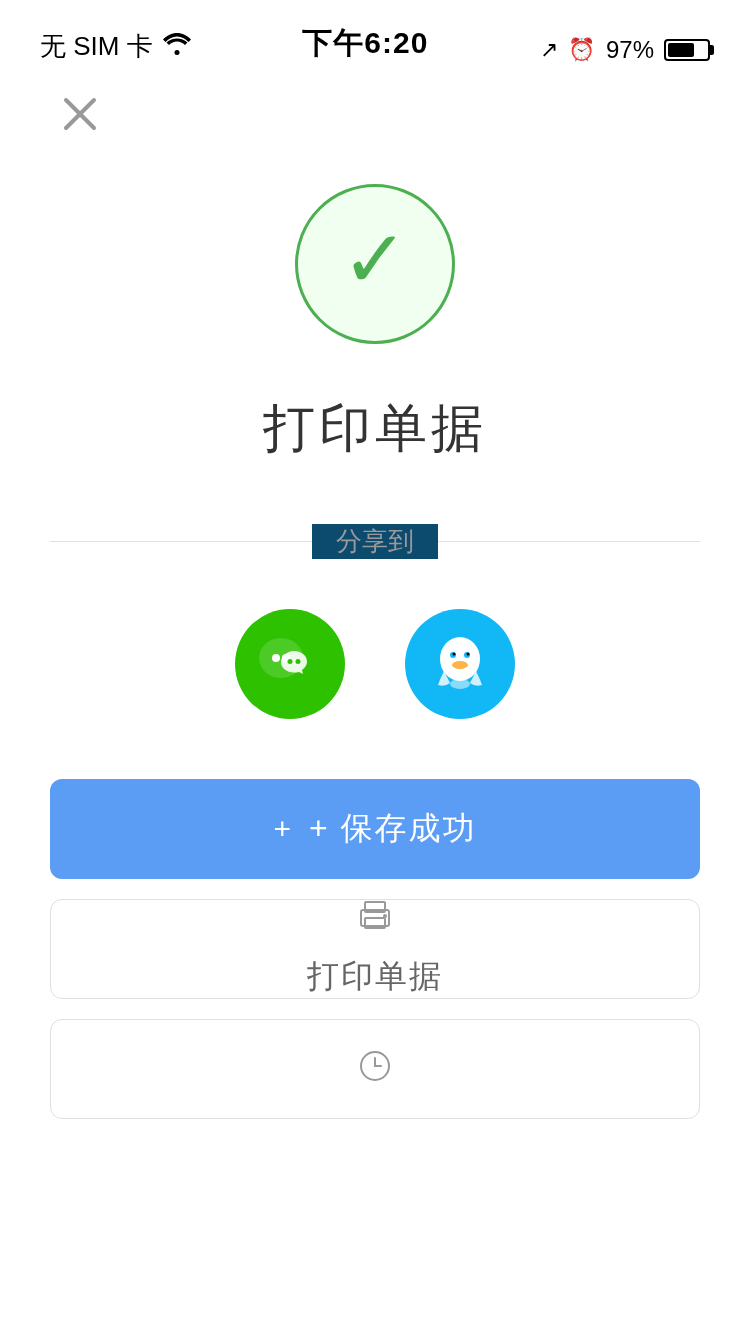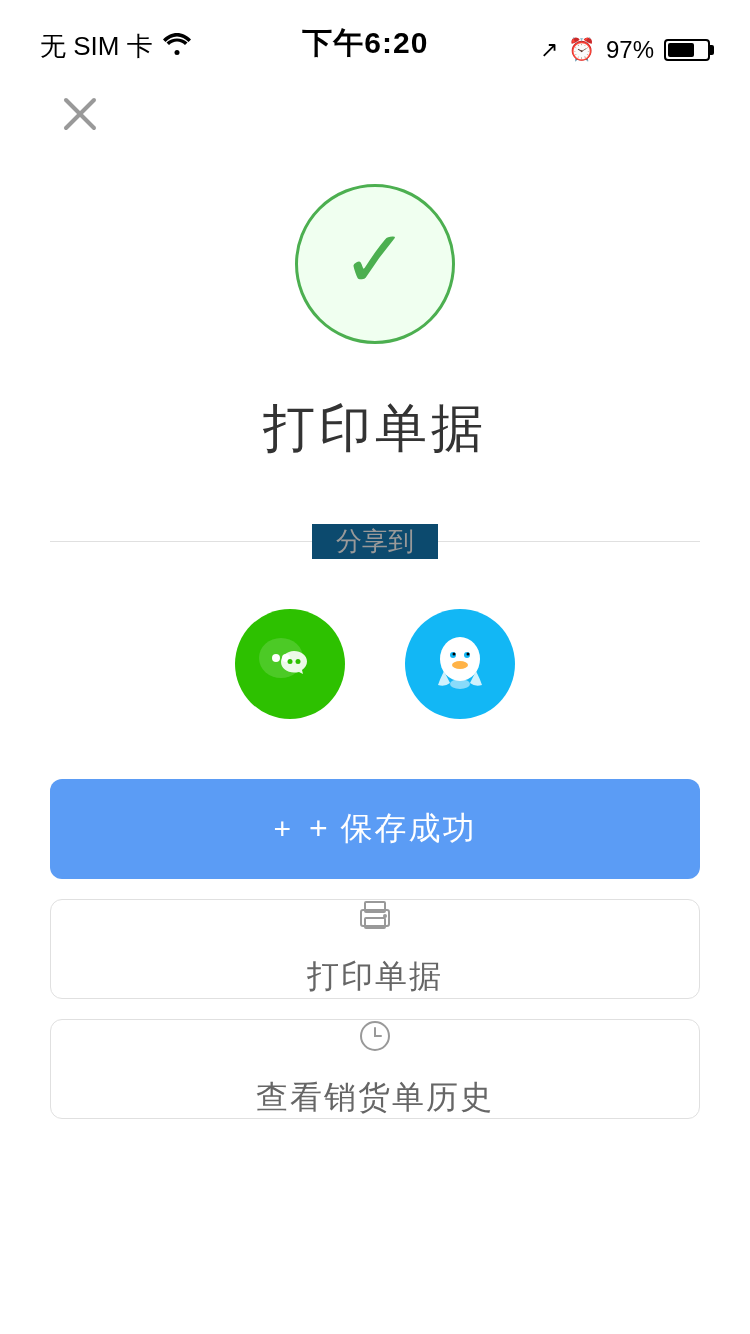--- a/index.html
+++ b/index.html
@@ -311,18 +311,17 @@
         <span>打印单据</span>
       </button>
 
       <button class="btn btn-secondary">
         <span class="btn-icon">
           <svg width="34" height="34" viewBox="0 0 34 34" fill="none">
             <circle cx="17" cy="17" r="14" stroke="#999" stroke-width="2" fill="none"></circle>
             <path d="M17 9 L17 17 L23 17" stroke="#999" stroke-width="2" stroke-linecap="round"></path>
           </svg>
         </span>
-        <span>查看销货单历史</span>
       </button>
     </div>
 
   </div>
 </div>
 
 </body></html>

